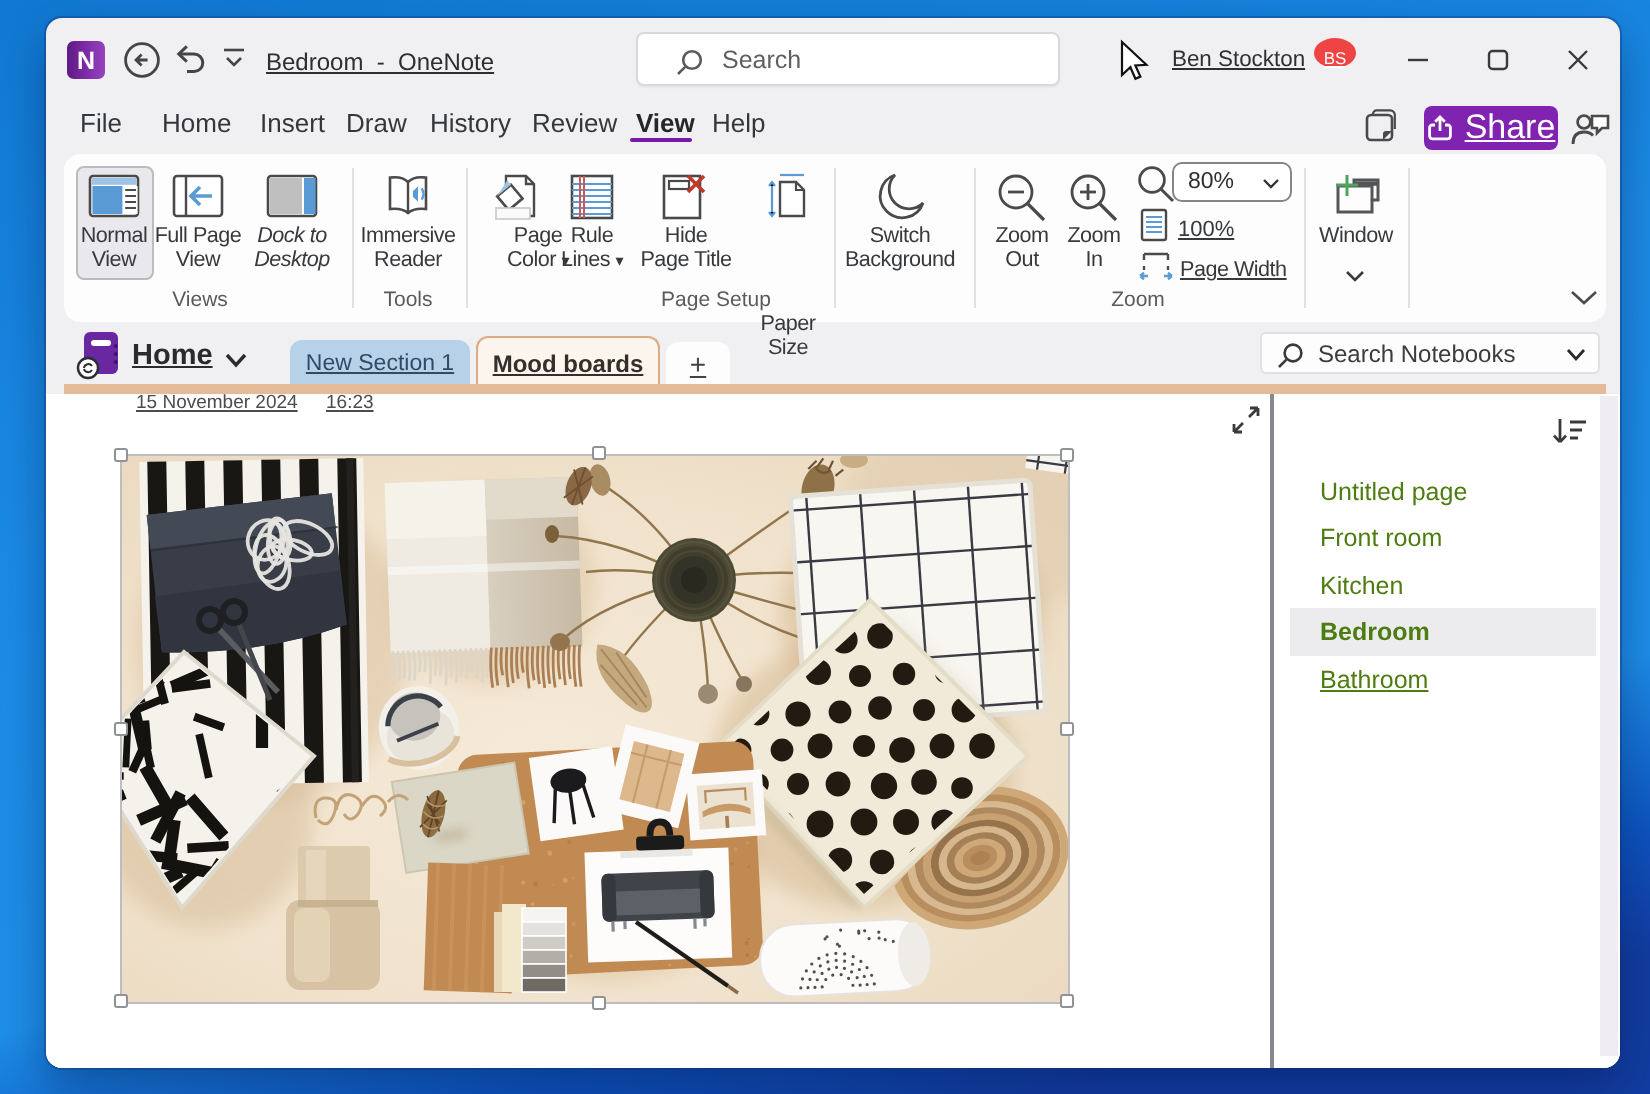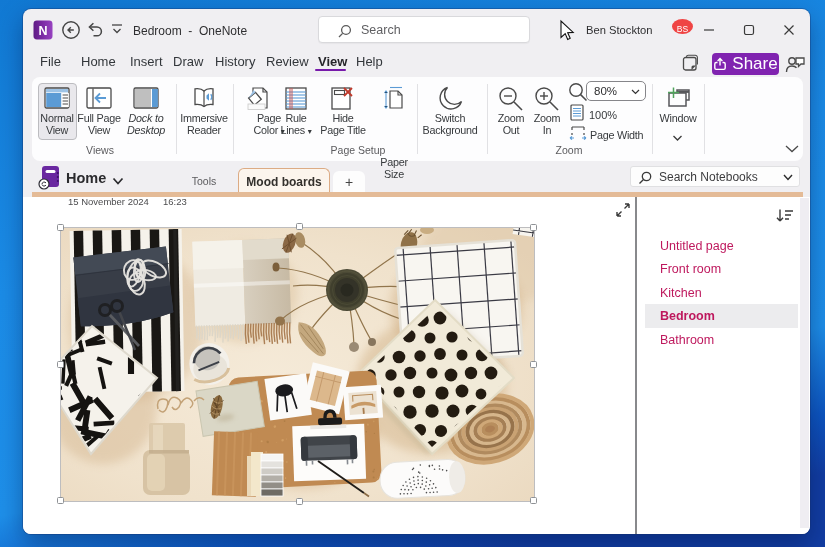--- a/index.html
+++ b/index.html
@@ -1,27 +1,27 @@
 <!DOCTYPE html>
 <html><head><meta charset="utf-8"><style>
 *{margin:0;padding:0;box-sizing:border-box;}
 html,body{width:825px;height:547px;overflow:hidden;font-family:"Liberation Sans",sans-serif;}
 body{background:linear-gradient(167deg,#1179d3 0%,#1b8ce7 40%,#1e8fe9 70%,#0d55c0 82%,#123da2 90%);}
 #win{position:absolute;left:23px;top:9px;width:787px;height:525px;background:#f0eff2;border-radius:8px;
  box-shadow:0 0 0 1px rgba(20,50,110,.35), 0 10px 24px rgba(0,20,70,.4);}
-.abs{position:absolute;}
+.abs{position:absolute;text-decoration:underline;}
 .ic{position:absolute;}
 #ribbonpanel{position:absolute;left:9px;top:68px;width:771px;height:84px;background:#fdfdfe;border-radius:8px;}
 .rlabel{position:absolute;font-size:10.5px;color:#5b5b5e;text-align:center;transform:translateX(-50%);top:135px;}
 .rdiv{position:absolute;top:75px;height:70px;width:1px;background:#e1e1e4;}
 .btnlab{position:absolute;transform:translateX(-50%);text-align:center;font-size:10.8px;line-height:12.3px;color:#373a3d;white-space:nowrap;letter-spacing:-0.25px;}
 .tab{font-size:13px;color:#33373b;position:absolute;top:45px;}
 #content{position:absolute;left:0px;top:188px;width:787px;height:337px;background:#fff;border-radius:0 0 8px 8px;}
 .handle{position:absolute;width:7px;height:7px;background:#fff;border:1px solid #8f9296;border-radius:1.5px;}
-.pageitem{position:absolute;left:24px;font-size:12.5px;color:#be185d;}
+.pageitem{position:absolute;left:24px;font-size:12.5px;color:#4d7c0f;}
 </style></head>
 <body>
 <div id="win">
 
   <svg class="ic" style="left:10px;top:11px;" width="20" height="20" viewBox="0 0 20 20">
       <defs>
         <linearGradient id="lg" x1="0" y1="0" x2="1" y2="0">
           <stop offset="0" stop-color="#5e1b84"></stop>
           <stop offset="0.45" stop-color="#7a2aa3"></stop>
           <stop offset="1" stop-color="#9742c0"></stop>
@@ -44,21 +44,21 @@
     </svg>
   <div class="abs" style="left:110px;top:14.5px;font-size:12px;color:#2f2f31;">Bedroom&nbsp; -&nbsp; OneNote</div>
   <div class="abs" style="left:295px;top:7px;width:212px;height:27px;background:#fff;border:1px solid #d9d9dc;border-radius:4px;box-shadow:0 1px 1px rgba(0,0,0,.04);">
     <svg class="ic" style="left:19px;top:7px;" width="14" height="14" viewBox="0 0 14 14">
         <circle cx="8" cy="6" r="4.4" fill="none" stroke="#5a5a5a" stroke-width="1.3"></circle>
         <path d="M4.6 9.4 L1 13" stroke="#5a5a5a" stroke-width="1.3"></path>
       </svg>
       <span style="position:absolute;left:42px;top:6px;font-size:12.5px;color:#5f5f62;">Search</span>
   </div>
   <div class="abs" style="left:563px;top:15px;font-size:11.2px;color:#2f2f31;">Ben Stockton</div>
-  <div class="abs" style="left:634px;top:10px;width:21px;height:15px;border-radius:50%;background:#ef4444;color:#fff;font-size:8.5px;text-align:center;line-height:21px;margin-left:15px;">BS</div>
+  <div class="abs" style="left:634px;top:10px;width:21px;height:15px;border-radius:50%;background:#ef4444;color:#fff;font-size:8.5px;text-align:center;line-height:21px;">BS</div>
   <svg class="ic" style="left:680px;top:15px;" width="12" height="12" viewBox="0 0 12 12">
       <path d="M1 6 H11" stroke="#3a3a3a" stroke-width="1.2"></path>
     </svg>
     <svg class="ic" style="left:720px;top:15px;" width="12" height="12" viewBox="0 0 12 12">
       <rect x="1.5" y="1.5" width="9" height="9" rx="1.8" fill="none" stroke="#3a3a3a" stroke-width="1.2"></rect>
     </svg>
     <svg class="ic" style="left:760px;top:15px;" width="12" height="12" viewBox="0 0 12 12">
       <path d="M1.5 1.5 L10.5 10.5 M10.5 1.5 L1.5 10.5" stroke="#3a3a3a" stroke-width="1.2"></path>
     </svg>
   <svg class="ic" style="left:534px;top:10px;" width="20" height="24" viewBox="0 0 20 24">
@@ -213,21 +213,21 @@
       <path d="M12 7 V4 H24 V14 H21" fill="none" stroke="#55565a" stroke-width="1.5"></path>
       <line x1="12" y1="5.8" x2="24" y2="5.8" stroke="#55565a" stroke-width="2.2"></line>
       <rect x="4" y="7" width="17" height="13" fill="none" stroke="#55565a" stroke-width="1.5"></rect>
       <path d="M8.5 1.5 V12 M3 6.5 H14" stroke="#4fa35c" stroke-width="1.5"></path>
     </svg>
   <div class="btnlab" style="left:655px;top:103px;">Window</div>
   <svg class="ic" style="left:649px;top:126px;" width="11" height="7" viewBox="0 0 11 7">
       <path d="M1.5 1 L5.5 5 L9.5 1" fill="none" stroke="#3a3a3a" stroke-width="1.3"></path>
     </svg>
   <div class="rlabel" style="left:77px;">Views</div>
-  <div class="rlabel" style="left:181px;margin-top:31px;">Tools</div>
+  <div class="rlabel" style="left:181px;">Tools</div>
   <div class="rlabel" style="left:335px;">Page Setup</div>
   <div class="rlabel" style="left:546px;">Zoom</div>
   <div class="rdiv" style="left:153px;"></div>
   <div class="rdiv" style="left:210px;"></div>
   <div class="rdiv" style="left:394px;"></div>
   <div class="rdiv" style="left:464px;"></div>
   <div class="rdiv" style="left:629px;"></div>
   <div class="rdiv" style="left:681px;"></div>
   <svg class="ic" style="left:762px;top:136px;" width="14" height="8" viewBox="0 0 14 8">
       <path d="M1 1 L7 6.5 L13 1" fill="none" stroke="#4a4a4a" stroke-width="1.3"></path>
@@ -241,20 +241,21 @@
         <circle cx="20.8" cy="13" r="1"></circle>
         <circle cx="20.8" cy="17" r="1"></circle>
       </g>
       <circle cx="7" cy="20" r="5" fill="#fff" stroke="#2c2c34" stroke-width="1.2"></circle>
       <path d="M5 20 A2.2 2.2 0 0 1 9 19 M9 21 A2.2 2.2 0 0 1 5 20.5" stroke="#2c2c34" stroke-width="1" fill="none"></path>
     </svg>
   <div class="abs" style="left:43px;top:161px;font-size:14.5px;font-weight:bold;color:#2b2b2e;">Home</div>
   <div class="abs" style="left:89px;top:163px;"><svg width="12" height="10" viewBox="0 0 12 10">
         <path d="M1.5 2.5 L6 7.5 L10.5 2.5" fill="none" stroke="#2b2b2e" stroke-width="1.7"></path>
       </svg></div>
+  <div class="abs" style="left:122px;top:161px;width:90px;height:23px;background:#b7d1e8;border-radius:6px 6px 0 0;font-size:11.5px;color:#2e4c66;text-align:center;line-height:25px;">New Section 1</div>
   <div class="abs" style="left:215px;top:159px;width:92px;height:25px;background:#fcf5ed;border:1.5px solid #dcab84;border-bottom:none;border-radius:6px 6px 0 0;font-size:12px;font-weight:bold;color:#33302c;text-align:center;line-height:26px;">Mood boards</div>
   <div class="abs" style="left:310px;top:162px;width:32px;height:22px;background:#fdfdfd;border-radius:6px 6px 0 0;font-size:14px;color:#444;text-align:center;line-height:22px;">+</div>
   <div class="abs" style="left:607px;top:157px;width:170px;height:21px;background:#fdfdfd;border:1px solid #e0e0e2;border-radius:3px;">
     <svg width="13" height="13" viewBox="0 0 13 13" style="position:absolute;left:8px;top:4px;">
         <circle cx="7.5" cy="5.5" r="4.2" fill="none" stroke="#3a3a3a" stroke-width="1.3"></circle>
         <line x1="4.2" y1="8.8" x2="0.5" y2="12.5" stroke="#3a3a3a" stroke-width="1.3"></line>
       </svg>
       <span style="position:absolute;left:28px;top:3px;font-size:12px;color:#3c3c3e;">Search Notebooks</span>
     <svg style="position:absolute;right:6px;top:7px;" width="10" height="7" viewBox="0 0 10 7">
         <path d="M1 1 L5 5.5 L9 1" fill="none" stroke="#2b2b2b" stroke-width="1.4"></path>
@@ -829,13 +830,13 @@
   <div class="abs" style="left:612px;top:188px;width:1.6px;height:337px;background:#88898c;"></div>
   <svg class="ic" style="left:753px;top:199px;" width="18" height="16" viewBox="0 0 18 16">
       <path d="M4 1.5 V13 M4 13 L1 9.8 M4 13 L7 9.8" stroke="#3a3a3a" stroke-width="1.4" fill="none"></path>
       <path d="M9 3 H17 M9 7 H15 M9 11 H13" stroke="#3a3a3a" stroke-width="1.4"></path>
     </svg>
   <div class="abs" style="left:622px;top:295px;width:153px;height:24px;background:#ececee;"></div>
   <div class="pageitem" style="left:637px;top:230px;">Untitled page</div>
   <div class="pageitem" style="left:637px;top:253px;">Front room</div>
   <div class="pageitem" style="left:637px;top:277px;">Kitchen</div>
   <div class="pageitem" style="left:637px;top:300px;font-weight:bold;">Bedroom</div>
-  <div class="pageitem" style="left:637px;top:324px;">Bathroom</div>
+  <div class="pageitem" style="left:637px;top:324px;text-decoration:underline;">Bathroom</div>
 </div>
 </body></html>

